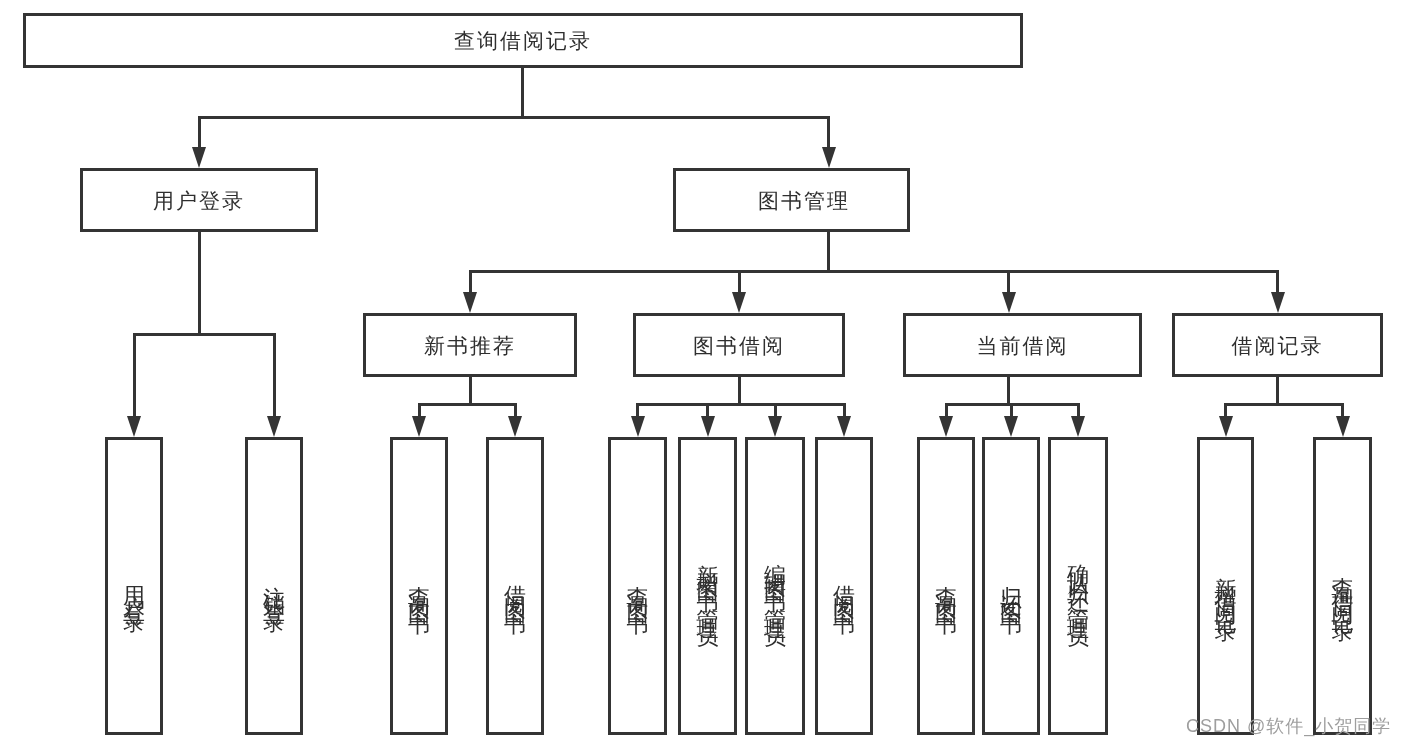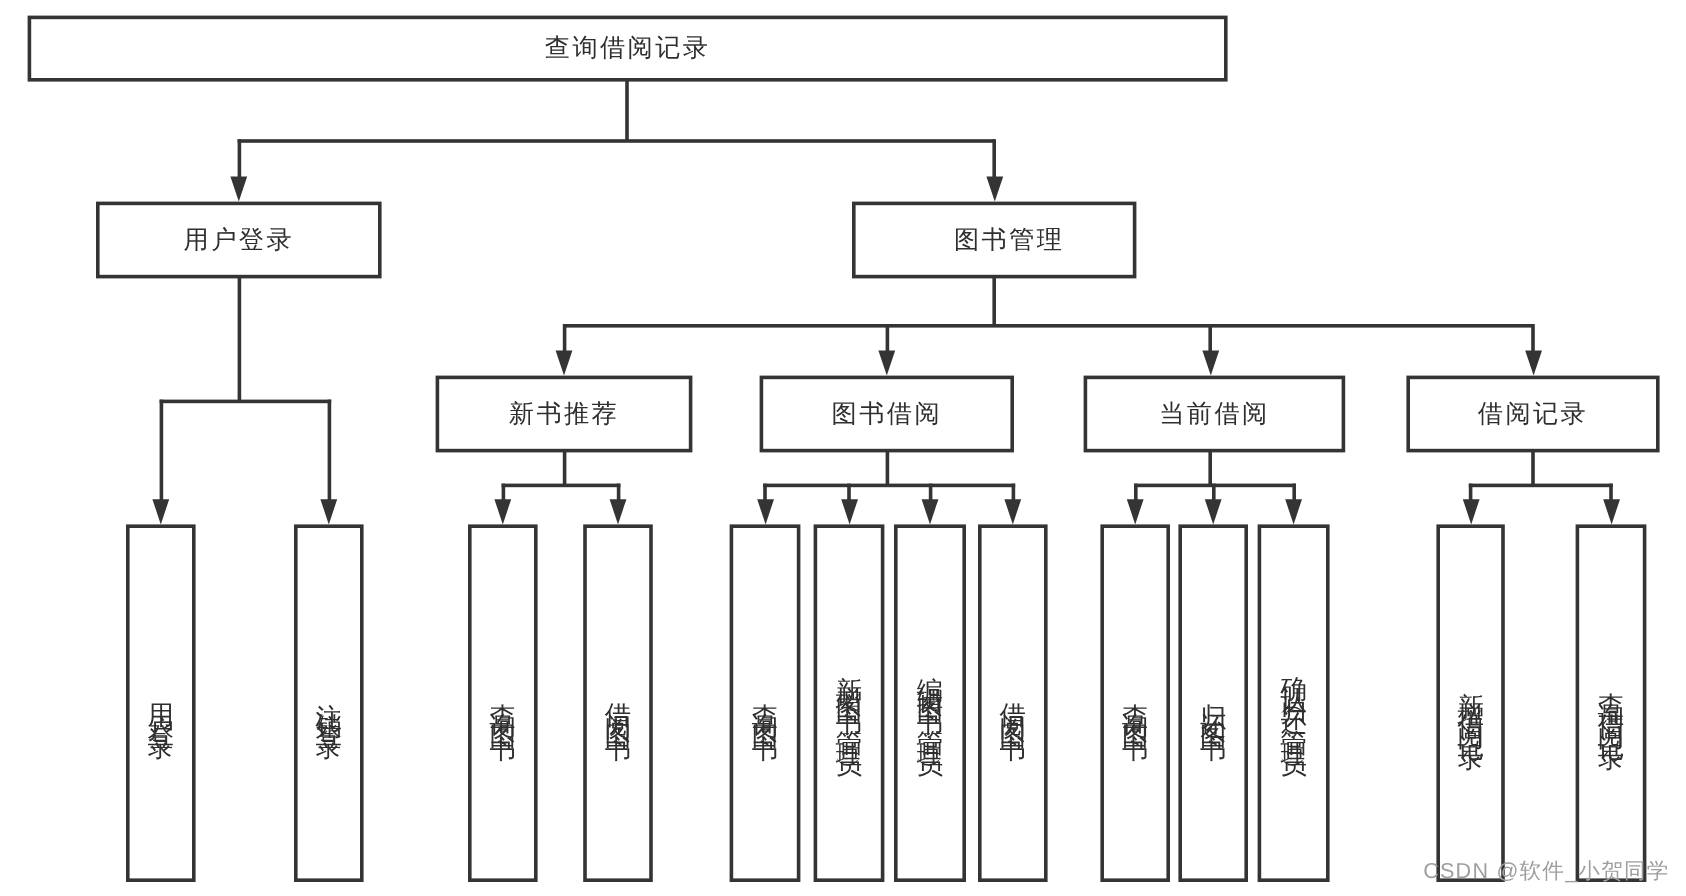--- a/index.html
+++ b/index.html
@@ -58,21 +58,21 @@
   <div class="vline" style="left:520.5px;top:66px;height:52px;"></div>
   <div class="hline" style="left:197.5px;top:115.5px;width:631px;"></div>
   <div class="vline" style="left:197.5px;top:115.5px;height:34px;"></div>
   <div class="ahead" style="left:192px;top:147px;"></div>
   <div class="vline" style="left:827px;top:115.5px;height:34px;"></div>
   <div class="ahead" style="left:821.5px;top:147px;"></div>
 
   <div class="node" style="left:80px;top:168px;width:238px;height:64px;">
     <span>用户登录</span>
   </div>
-  <div class="node" style="left:710px;top:168px;width:237px;height:64px;padding-left:25px;">
+  <div class="node" style="left:673px;top:168px;width:237px;height:64px;padding-left:25px;">
     <span>图书管理</span>
   </div>
 
   <div class="vline" style="left:197.5px;top:230px;height:105px;"></div>
   <div class="hline" style="left:132.5px;top:333px;width:143px;"></div>
   <div class="vline" style="left:132.5px;top:333px;height:85px;"></div>
   <div class="ahead" style="left:127px;top:416px;"></div>
   <div class="vline" style="left:272.5px;top:333px;height:85px;"></div>
   <div class="ahead" style="left:267px;top:416px;"></div>
 
@@ -86,21 +86,21 @@
   <div class="ahead" style="left:1001.5px;top:292px;"></div>
   <div class="vline" style="left:1276px;top:270px;height:25px;"></div>
   <div class="ahead" style="left:1270.5px;top:292px;"></div>
 
   <div class="node" style="left:633px;top:313px;width:212px;height:64px;">
     <span>图书借阅</span>
   </div>
   <div class="node" style="left:363px;top:313px;width:214px;height:64px;">
     <span>新书推荐</span>
   </div>
-  <div class="node" style="left:903px;top:313px;width:218px;height:64px;text-align:right;">
+  <div class="node" style="left:903px;top:313px;width:239px;height:64px;text-align:right;">
     <span>当前借阅</span>
   </div>
   <div class="node" style="left:1172px;top:313px;width:211px;height:64px;">
     <span>借阅记录</span>
   </div>
 
   <div class="vline" style="left:468.5px;top:375px;height:30px;"></div>
   <div class="vline" style="left:737.5px;top:375px;height:30px;"></div>
   <div class="vline" style="left:1007px;top:375px;height:30px;"></div>
   <div class="vline" style="left:1276px;top:375px;height:30px;"></div>

